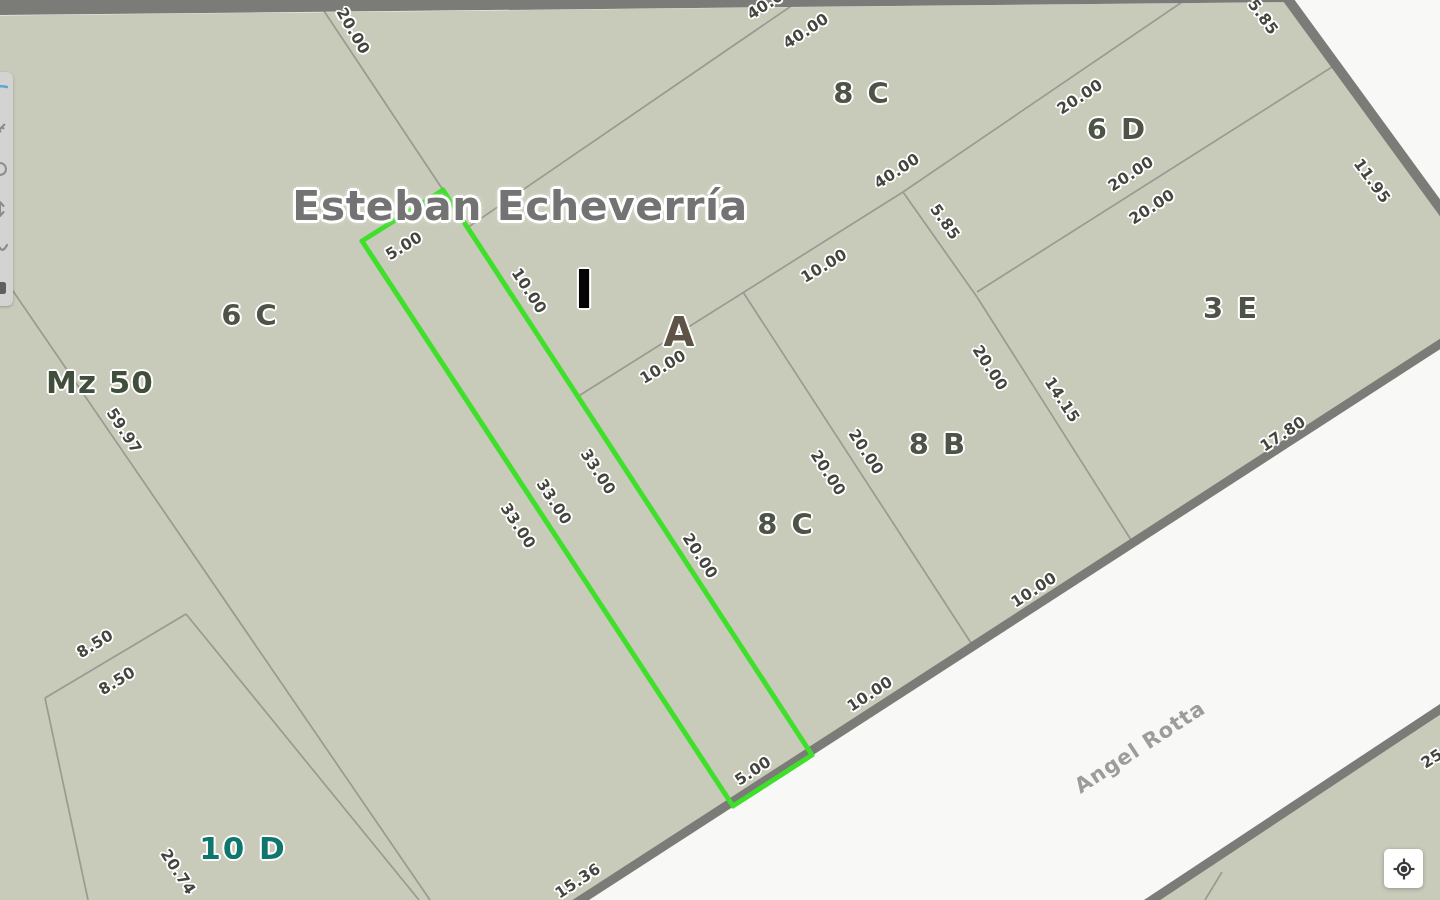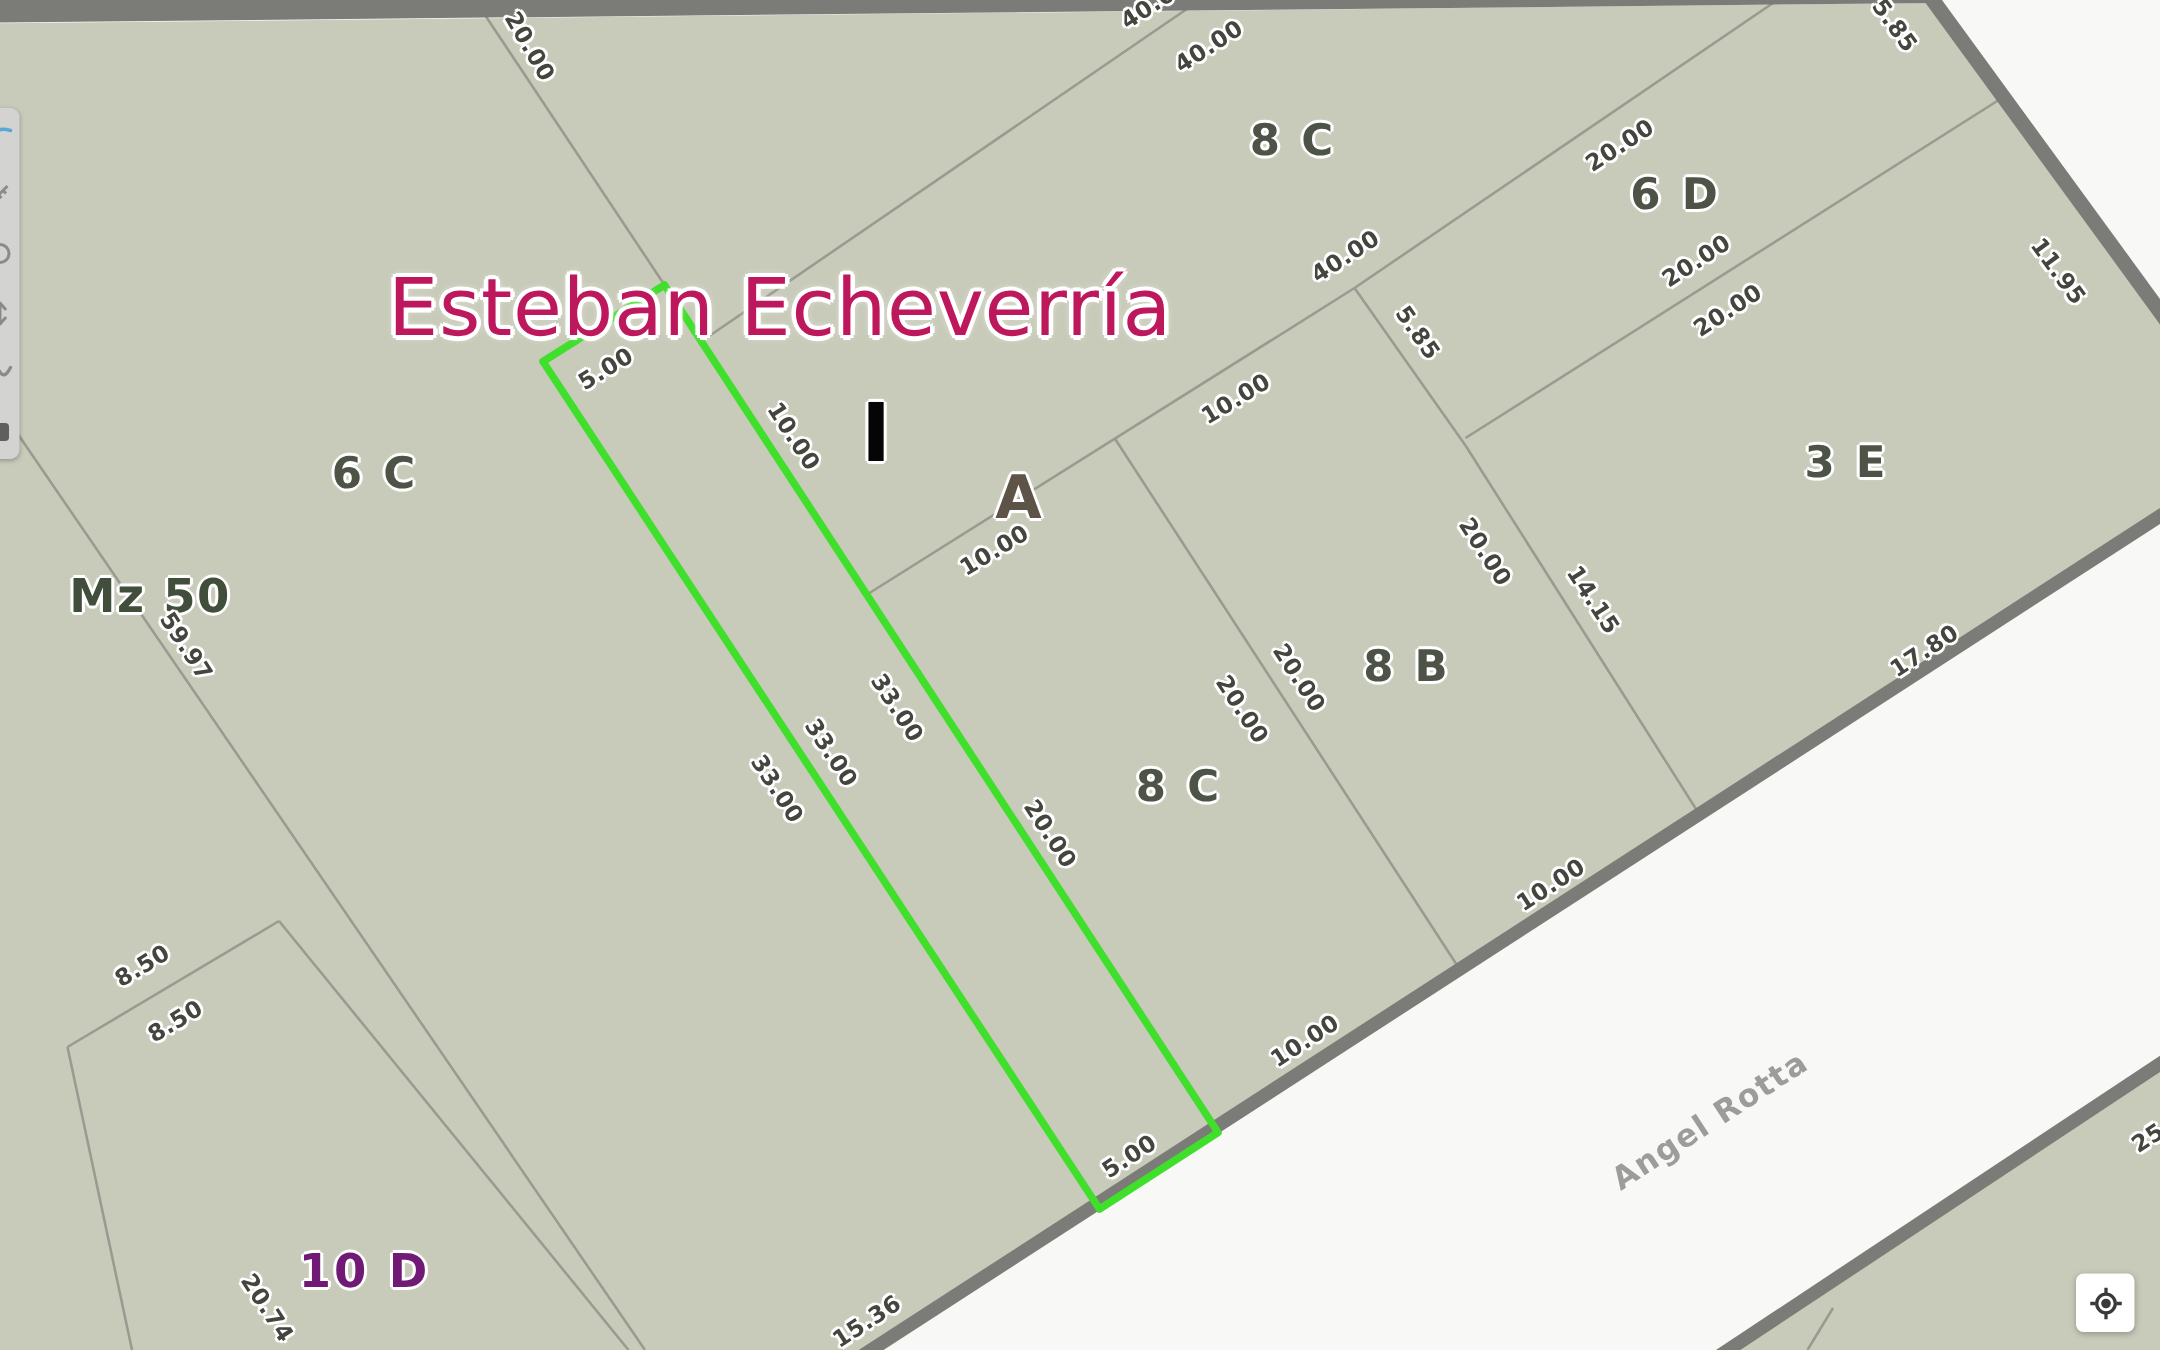--- a/index.html
+++ b/index.html
@@ -6,27 +6,27 @@
   #screen{position:relative;width:1440px;height:900px;overflow:hidden;
           background:#f8f8f7;font-family:"DejaVu Sans",sans-serif;}
   #mapsvg{position:absolute;left:0;top:0;}
 
   .lbl{position:absolute;transform:translate(-50%,-50%) rotate(var(--r,0deg));
        white-space:nowrap;user-select:none;}
   .halo{text-shadow:-1px -1px 0 #fff,1px -1px 0 #fff,-1px 1px 0 #fff,1px 1px 0 #fff,
         -2px 0 0 #fff,2px 0 0 #fff,0 -2px 0 #fff,0 2px 0 #fff,0 0 3px #fff;}
   .m{font-size:15.5px;font-weight:700;color:#45453f;letter-spacing:.3px;}
   .p{font-size:29px;font-weight:700;color:#4e5347;letter-spacing:2px;}
-  .title{font-size:53px;font-weight:400;color:#be185d;letter-spacing:.5px;
+  .title{font-size:41px;font-weight:700;color:#737373;letter-spacing:.5px;
          text-shadow:-2px -2px 0 #fff,2px -2px 0 #fff,-2px 2px 0 #fff,2px 2px 0 #fff,
          -3px 0 0 #fff,3px 0 0 #fff,0 -3px 0 #fff,0 3px 0 #fff,0 0 6px #fff;}
   .roman{font-size:54px;font-weight:900;color:#050505;}
   .letterA{font-size:40px;font-weight:800;color:#5d5347;}
-  .mz{font-size:31px;font-weight:800;color:#414e3b;letter-spacing:1px;margin-top:16px;}
-  .bigp{font-size:31px;font-weight:800;color:#701a75;letter-spacing:2px;}
+  .mz{font-size:31px;font-weight:800;color:#414e3b;letter-spacing:1px;}
+  .bigp{font-size:31px;font-weight:800;color:#0f766e;letter-spacing:2px;}
   .street-name{font-size:21px;font-weight:700;color:#9c9c9a;letter-spacing:1px;}
 
   #toolbar{position:absolute;left:-13px;top:72px;width:26px;height:234px;
            background:#d3d3d1;border-radius:6px;box-shadow:0 1px 3px rgba(0,0,0,.25);
            display:flex;flex-direction:column;align-items:center;
            justify-content:space-between;padding:8px 0;box-sizing:border-box;}
   .tbtn{width:20px;height:20px;display:flex;align-items:center;justify-content:center;cursor:pointer;}
 
   #locate-btn{position:absolute;left:1384px;top:849px;width:39px;height:39px;
               background:#ffffff;border:none;border-radius:5px;cursor:pointer;

